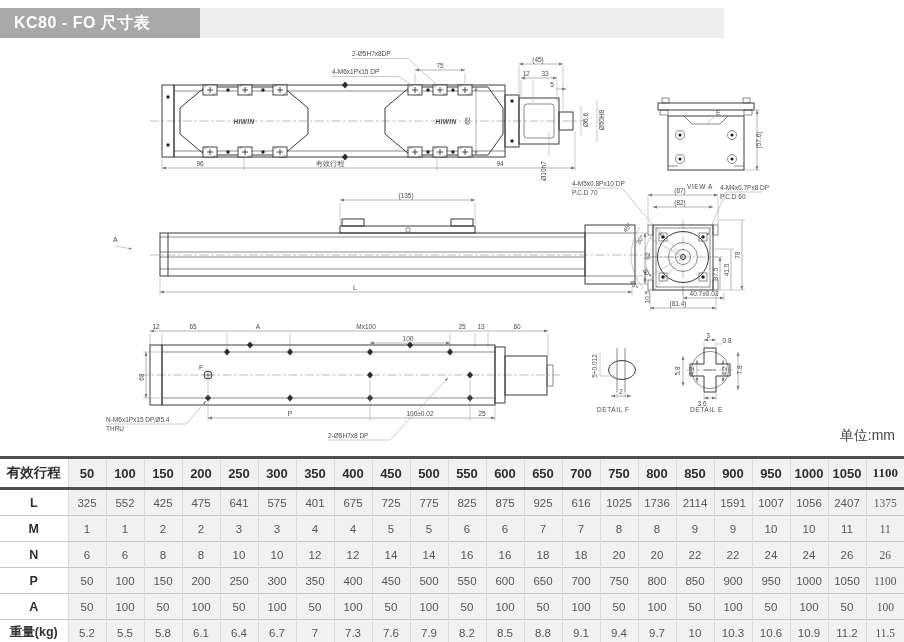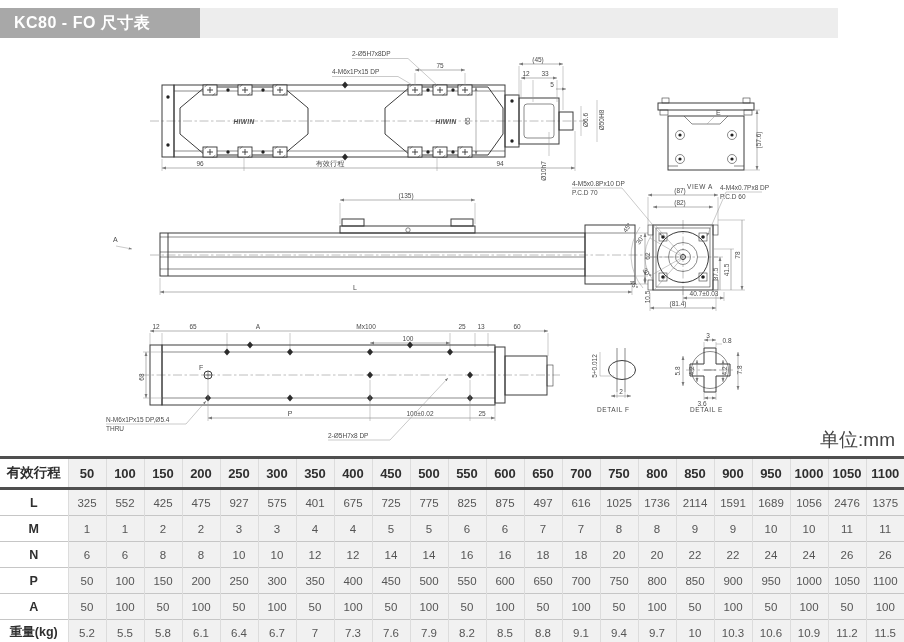--- a/index.html
+++ b/index.html
@@ -1,44 +1,44 @@
 <!DOCTYPE html>
 <html><head>
 <meta charset="utf-8">
 <style>
   html,body{margin:0;padding:0;background:#fff;}
   .page{position:relative;width:904px;height:642px;background:#fff;overflow:hidden;
         font-family:"Liberation Sans",sans-serif;}
   
-  .band{position:absolute;top:8px;left:0;width:838px;height:30px;background:#ededed;display:flex;}
+  .band{position:absolute;top:8px;left:0;width:724px;height:30px;background:#ededed;display:flex;}
   .titlebox{width:200px;height:30px;background:#a8a8a8;color:#fff;font-size:16px;font-weight:bold;
             line-height:30px;padding-left:14px;box-sizing:border-box;letter-spacing:0.5px;}
   
   svg.draw{position:absolute;top:40px;left:0;}
   svg.draw text{font-family:"Liberation Sans",sans-serif;fill:#4a4a4a;font-size:6.5px;}
   .o{stroke:#3c3c3c;stroke-width:1;fill:none;}
   .t{stroke:#3c3c3c;stroke-width:0.6;fill:none;}
   .d{stroke:#828282;stroke-width:0.6;fill:none;}
   .e{stroke:#949494;stroke-width:0.5;fill:none;}
   .c{stroke:#8a8a8a;stroke-width:0.55;stroke-dasharray:9 2.5 2.5 2.5;fill:none;}
   .dim{text-anchor:middle;}
   .call{text-anchor:start;}
   .cap{font-size:7.4px;letter-spacing:0.6px;fill:#4a4a4a;}
   .logo{font-size:7.5px;font-weight:bold;font-style:italic;fill:#333;letter-spacing:0.4px;text-anchor:middle;}
   .sm{font-size:5.2px;}
   
-  .unit{position:absolute;top:427px;right:9px;font-size:19px;color:#444;}
+  .unit{position:absolute;top:427px;right:9px;font-size:14px;color:#444;}
   
   table.dims{position:absolute;top:456px;left:0;width:904px;border-collapse:collapse;table-layout:fixed;
              border-top:3px solid #4f4f4f;border-bottom:3px solid #4f4f4f;}
   table.dims thead tr{border-bottom:3px solid #4f4f4f;}
   table.dims tbody tr{border-top:1px solid #c6c6c6;}
   table.dims th,table.dims td{border-right:1px solid #dcdcdc;text-align:center;vertical-align:middle;
       padding:4px 1px;background-clip:content-box;}
-  table.dims th:last-child,table.dims td:last-child{border-right:none;}
+  table.dims th:last-child,table.dims td:last-child{border-right:none;font-family:Liberation Serif, serif;}
   table.dims col.lab{width:68px;}
   table.dims thead th{font-size:13px;font-weight:bold;color:#2f2f2f;background:#f1f1f1;height:20px;}
   table.dims thead th.rowhdr{background:none;font-size:13.5px;}
   table.dims tbody th{font-size:12.5px;font-weight:bold;color:#2f2f2f;background:none;height:17px;}
   table.dims tbody td{font-size:11.5px;color:#555;background:#f1f1f1;}
 </style>
 </head>
 <body>
 
 <div class="page">
@@ -375,37 +375,37 @@
           <th>1100</th>
         </tr>
       </thead>
       <tbody>
         <tr>
           <th>L</th>
           <td>325</td>
           <td>552</td>
           <td>425</td>
           <td>475</td>
-          <td>927</td>
+          <td>641</td>
           <td>575</td>
           <td>401</td>
           <td>675</td>
           <td>725</td>
           <td>775</td>
           <td>825</td>
           <td>875</td>
-          <td>497</td>
+          <td>925</td>
           <td>616</td>
           <td>1025</td>
           <td>1736</td>
           <td>2114</td>
           <td>1591</td>
-          <td>1689</td>
+          <td>1007</td>
           <td>1056</td>
-          <td>2476</td>
+          <td>2407</td>
           <td>1375</td>
         </tr>
         <tr>
           <th>M</th>
           <td>1</td>
           <td>1</td>
           <td>2</td>
           <td>2</td>
           <td>3</td>
           <td>3</td>

